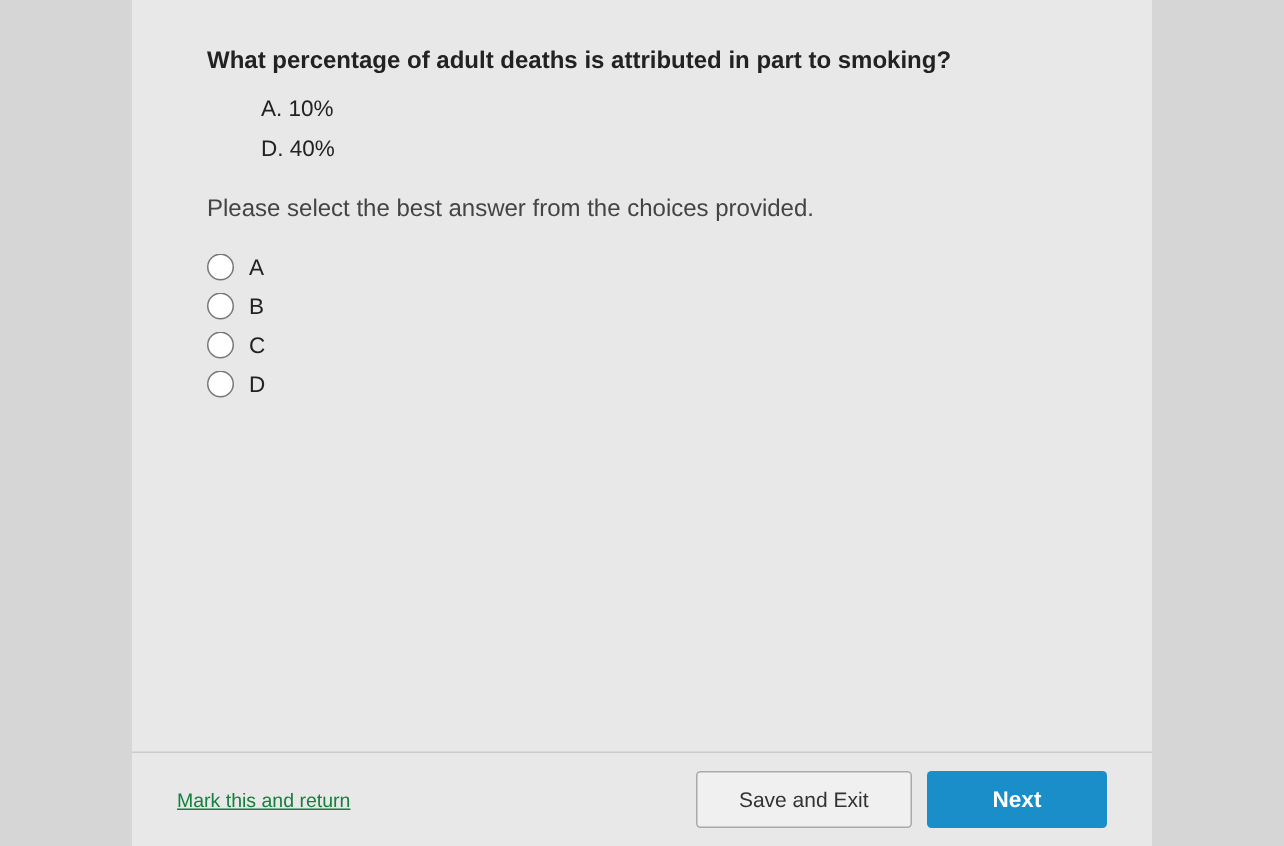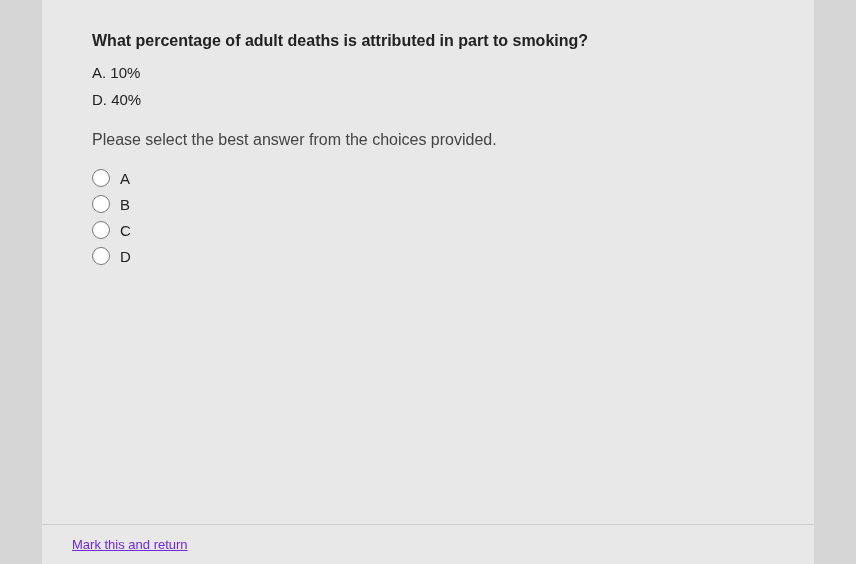--- a/index.html
+++ b/index.html
@@ -7,40 +7,41 @@
       font-family: Arial, sans-serif;
       background-color: #d6d6d6;
       width: 856px;
       height: 564px;
       display: flex;
       align-items: center;
       justify-content: center;
     }
     .quiz-container {
       background-color: #e8e8e8;
-      width: 772px;
+      width: 680px;
       height: 564px;
       display: flex;
       flex-direction: column;
       position: relative;
     }
     .content-area {
       flex: 1;
       padding: 30px 50px 20px 50px;
       overflow-y: auto;
     }
     .question-text {
       font-size: 16px;
       font-weight: bold;
       color: #222;
       margin-bottom: 10px;
       line-height: 1.4;
     }
     .answer-options {
       margin-bottom: 20px;
+      margin-left: 36px;
     }
     .answer-option {
       font-size: 15px;
       color: #222;
       margin-bottom: 4px;
       line-height: 1.5;
     }
     .instruction-text {
       font-size: 16px;
       color: #444;
@@ -70,21 +71,21 @@
     .footer {
       border-top: 1px solid #ccc;
       padding: 12px 30px;
       display: flex;
       align-items: center;
       justify-content: space-between;
       background-color: #e8e8e8;
     }
     .mark-return-link {
       font-size: 13px;
-      color: #6d28d9;
+      color: #15803d;
       text-decoration: underline;
       cursor: pointer;
     }
     .footer-buttons {
       display: flex;
       gap: 10px;
     }
     .btn-save-exit {
       background-color: #f0f0f0;
       color: #333;
@@ -142,14 +143,18 @@
       <label class="radio-option">
         <input type="radio" name="answer" value="d" style="">
         <span>D</span>
       </label>
     </div>
 
   </div>
 
   <div class="footer">
     <a class="mark-return-link" href="#">Mark this and return</a>
+    <div class="footer-buttons">
+      <button class="btn-save-exit">Save and Exit</button>
+      <button class="btn-next">Next</button>
+    </div>
   </div>
 </div>
 
 </body></html>

